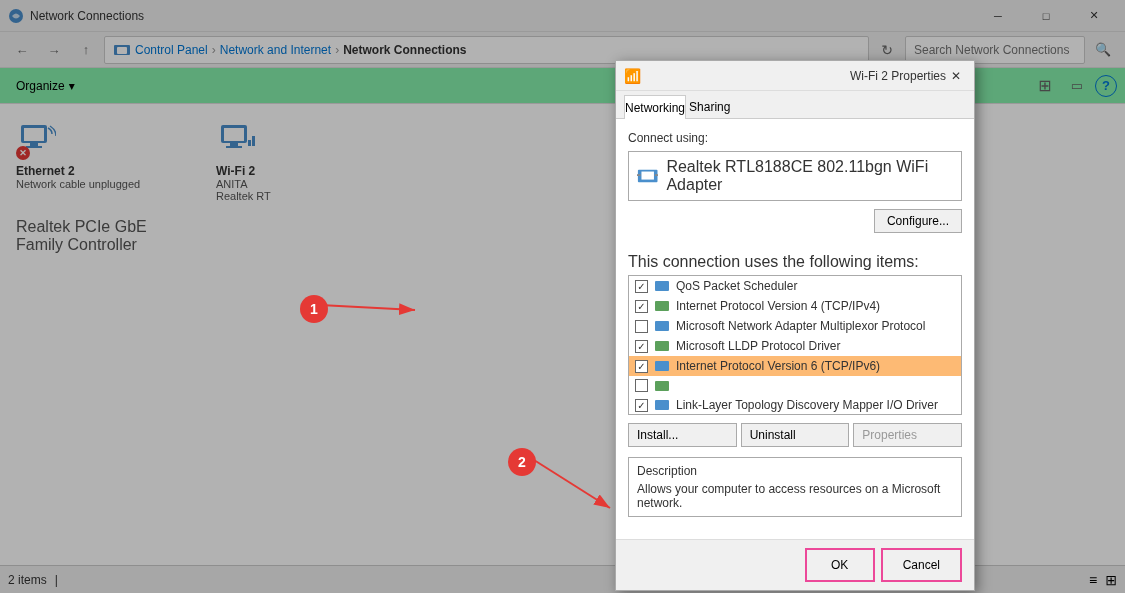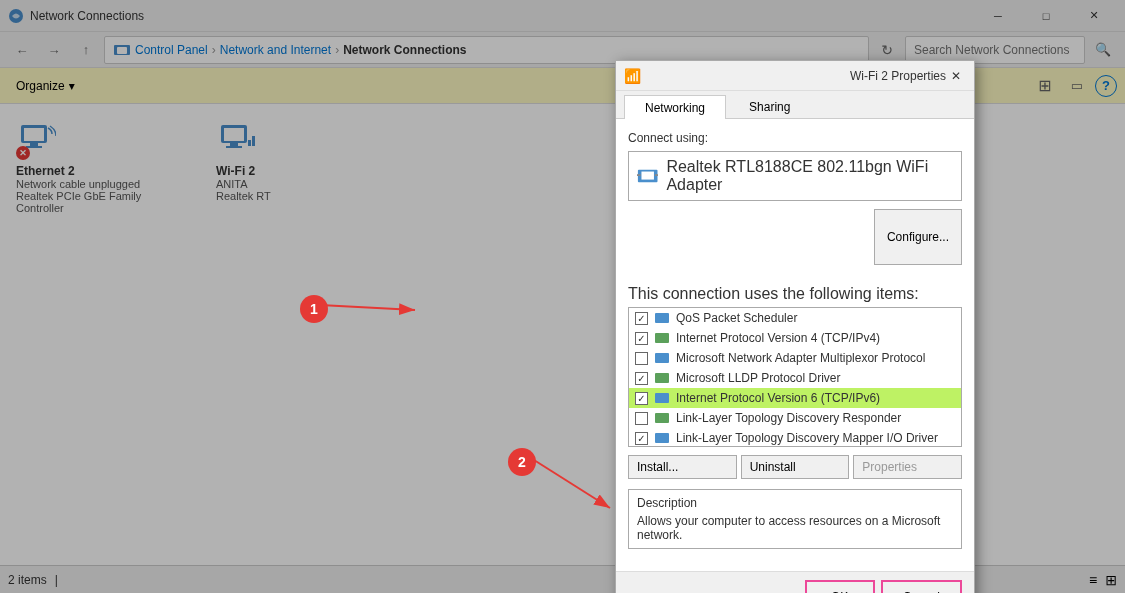--- a/index.html
+++ b/index.html
@@ -102,21 +102,21 @@
       height: 28px;
       border: 1px solid #ccc;
       background: white;
       border-radius: 2px;
       padding: 0 8px;
       font-size: 12px;
     }
 
     
     .toolbar {
-      background: #fef9c3;
+      background: #86efac;
       height: 36px;
       display: flex;
       align-items: center;
       padding: 0 8px;
       border-bottom: 1px solid #ddd;
       gap: 4px;
     }
     .toolbar-btn {
       height: 28px;
       padding: 0 8px;
@@ -231,21 +231,21 @@
     }
 
     .dialog-tabs {
       display: flex;
       border-bottom: 1px solid #ccc;
       background: #f0f0f0;
       padding: 4px 8px 0;
       gap: 2px;
     }
     .dialog-tab {
-      padding: 4px 20px;
+      padding: 4px 0;
       font-size: 12px;
       cursor: pointer;
       border: 1px solid transparent;
       border-bottom: none;
       background: transparent;
     }
     .dialog-tab.active {
       background: white;
       border-color: #ccc;
       border-bottom-color: white;
@@ -300,21 +300,21 @@
       overflow-y: auto;
       margin-bottom: 8px;
     }
     .items-list-item {
       display: flex;
       align-items: center;
       padding: 3px 6px;
       gap: 6px;
       cursor: pointer;
     }
-    .items-list-item.selected { background: #bef264; text-align: right; }
+    .items-list-item.selected { background: #fdba74; text-align: right; }
     .item-checkbox {
       width: 13px;
       height: 13px;
       border: 1px solid #666;
       background: white;
       display: flex;
       align-items: center;
       justify-content: center;
       flex-shrink: 0;
     }
@@ -472,21 +472,21 @@
 
             <path d="M32 8 Q36 10 36 14" stroke="#4a8fcc" stroke-width="1.5" fill="none"></path>
             <path d="M34 6 Q40 10 40 16" stroke="#4a8fcc" stroke-width="1.5" fill="none"></path>
           </svg>
           
           <div style="position:absolute;bottom:0;left:0;width:14px;height:14px;background:#e53935;border-radius:50%;display:flex;align-items:center;justify-content:center;color:white;font-size:9px;font-weight:bold;">✕</div>
         </div>
       </div>
       <div style="font-size:12px;font-weight:600;color:#333;text-align:right;">Ethernet 2</div>
       <div style="font-size:11px;color:#555;">Network cable unplugged</div>
-      <div style="font-size:11px;color:#555;">Realtek PCIe GbE Family Controller</div>
+      <div style="font-size:16px;color:#555;margin-top:28px;">Realtek PCIe GbE Family Controller</div>
     </div>
 
     <div class="connection-item">
       <div class="connection-header">
         <div style="width:40px;height:40px;">
           <svg width="40" height="40" viewBox="0 0 40 40">
             <rect x="5" y="5" width="26" height="18" rx="2" fill="#4a8fcc"></rect>
             <rect x="8" y="8" width="20" height="13" fill="white"></rect>
             <rect x="14" y="23" width="8" height="3" fill="#4a8fcc"></rect>
             <rect x="10" y="26" width="16" height="2" fill="#4a8fcc"></rect>
@@ -535,21 +535,21 @@
         <svg width="24" height="18" viewBox="0 0 24 18">
           <rect width="22" height="14" x="1" y="2" rx="1" fill="#4a8fcc"></rect>
           <rect width="14" height="9" x="5" y="4" rx="0" fill="white"></rect>
           <rect width="4" height="2" x="0" y="7" fill="#888"></rect>
           <rect width="4" height="2" x="20" y="7" fill="#888"></rect>
         </svg>
         <span class="adapter-name">Realtek RTL8188CE 802.11bgn WiFi Adapter</span>
       </div>
 
       <div style="display:flex;justify-content:flex-end;margin-bottom:10px;">
-        <button class="configure-btn" style="width:auto;padding:20px 12px;">Configure...</button>
+        <button class="configure-btn" style="width:auto;padding:4px 12px;">Configure...</button>
       </div>
 
       <div class="connection-items-label">This connection uses the following items:</div>
 
       <div class="items-list">
 
       <div class="items-list-item">
             <div class="item-checkbox checked"></div>
             <svg width="16" height="12" viewBox="0 0 16 12">
               <rect width="14" height="10" x="1" y="1" rx="1" fill="#4a8fcc"></rect>
@@ -582,21 +582,20 @@
             <svg width="16" height="12" viewBox="0 0 16 12">
               <rect width="14" height="10" x="1" y="1" rx="1" fill="#4a8fcc"></rect>
             </svg>
             <span class="item-label">Internet Protocol Version 6 (TCP/IPv6)</span>
           </div>
           <div class="items-list-item">
             <div class="item-checkbox"></div>
             <svg width="16" height="12" viewBox="0 0 16 12">
               <rect width="14" height="10" x="1" y="1" rx="1" fill="#5ba05b"></rect>
             </svg>
-            <span class="item-label">Link-Layer Topology Discovery Responder</span>
           </div>
           <div class="items-list-item">
             <div class="item-checkbox checked"></div>
             <svg width="16" height="12" viewBox="0 0 16 12">
               <rect width="14" height="10" x="1" y="1" rx="1" fill="#4a8fcc"></rect>
             </svg>
             <span class="item-label">Link-Layer Topology Discovery Mapper I/O Driver</span>
           </div>
         </div>
 

